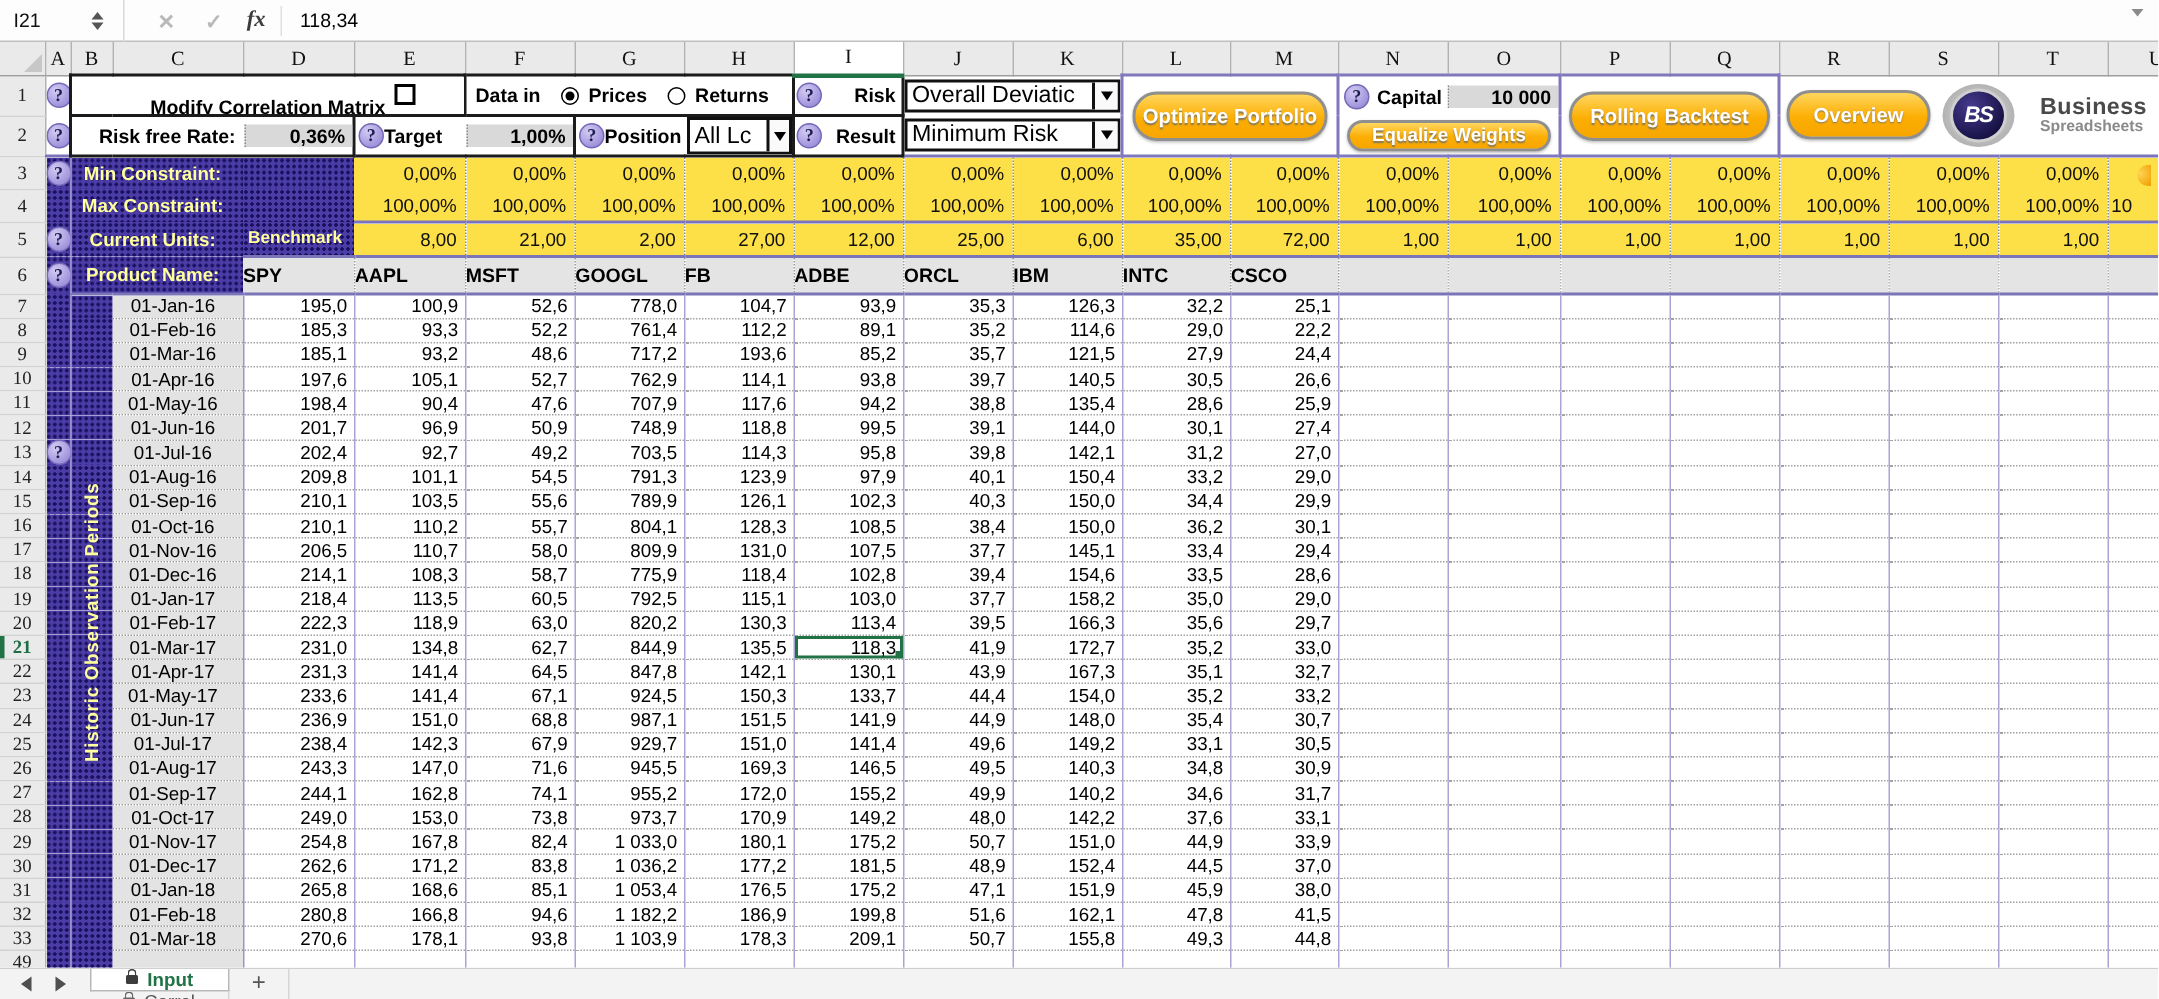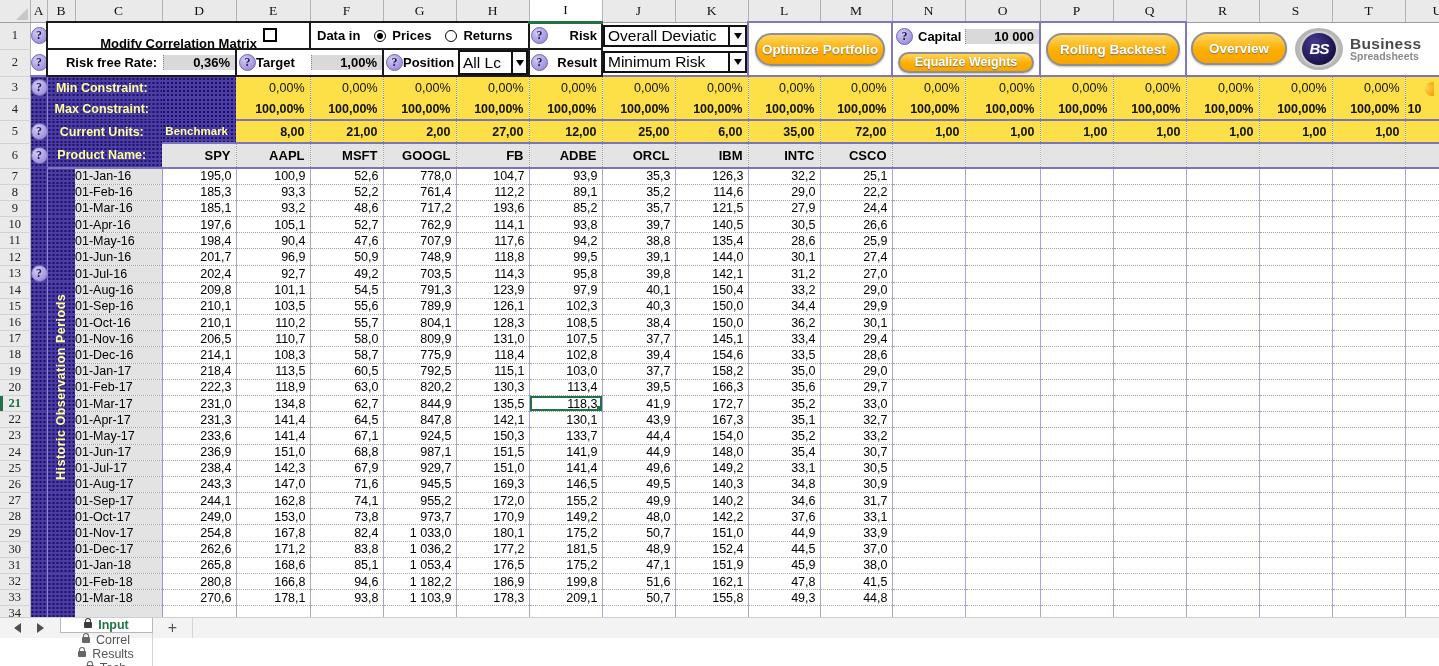--- a/index.html
+++ b/index.html
@@ -38,32 +38,32 @@
 
   th.rowhdr { background:#eaeaea; border-right:1px solid #b2b2b2; border-bottom:1px solid #d2d2d2; font-family:"Liberation Serif", serif; font-size:12.5px; color:#222; text-align:center; }
   th.active-rowhdr { color:#1d6e44; font-weight:700; box-shadow:inset 3px 0 0 #217346; }
 
   .pp { background-color:#4c3da6; background-image:radial-gradient(#180f5e 1px, rgba(0,0,0,0) 1.35px); background-size:4px 4px; }
   td.colA { border-right:1px solid #8d85c8; }
   td.bandlabel { color:#ffff9e; font-weight:700; text-align:center; padding-right:6px; font-size:12.5px; }
   td.benchmark { color:#ffff9e; font-weight:700; text-align:right; padding-right:8px; font-size:11.5px; }
 
   td.pct, td.unit { background:#fde047; text-align:right; padding-right:5px; border-right:1px dotted #8a8a8a; color:#111; }
-  td.ticker { background:#e4e4e4; text-align:right; padding-right:5px; font-weight:700; font-size:13px; border-right:1px dotted #9a9a9a; }
+  td.ticker { background:#e4e4e4; padding-right:5px; font-weight:700; font-size:13px; border-right:1px dotted #9a9a9a; }
   td.band-empty { background:#e4e4e4; border-right:1px dotted #b0b0b0; }
   td.clipped { text-align:left; padding-left:2px; }
 
-  td.datecell { background:#e3e3e3; text-align:left; padding-right:6px; border-right:1px solid #9a94c9; border-bottom:1px dotted #9b9b9b; }
+  td.datecell { background:#e3e3e3; text-align:center; padding-right:6px; border-right:1px solid #9a94c9; border-bottom:1px dotted #9b9b9b; }
   td.val { background:#fff; text-align:right; padding-right:4px; border-right:1px solid #aaa4d6; border-bottom:1px dotted #a3a3a3; }
   td.noright { border-right:none; }
   td.active-cell { box-shadow:inset 0 0 0 2px #217346; position:relative; }
   td.active-cell::after { content:""; position:absolute; right:0; bottom:0; width:5px; height:5px; background:#217346; }
 
   .plt { border-top:2px solid #7b74b8; }
-  .plb { border-bottom:2px solid #7b74b8;font-weight:bold; }
+  .plb { border-bottom:2px solid #7b74b8; }
 
   
   td.box { border:2px solid #1b1b1b; background:#fff; }
   td.white { background:#fff; }
   .flexrow { display:flex; align-items:center; height:100%; }
   .blabel { font-weight:700; font-size:13px; color:#000; }
   .center-abs { position:absolute; left:0; right:0; text-align:center; }
   .valbox { background:#d9d9d9; border-left:1px dotted #888; height:100%; display:flex; align-items:center; justify-content:flex-end; padding-right:5px; font-weight:700; font-size:13px; }
 
   .help { width:17px; height:17px; min-width:17px; border-radius:50%; border:1px solid #7468b8;
@@ -88,21 +88,21 @@
 
   .grp { border:2px solid #8078bc; }
   .grp-tl { border-top:2px solid #8078bc; border-left:2px solid #8078bc; }
   .grp-tr { border-top:2px solid #8078bc; border-right:2px solid #8078bc; }
   .grp-lrb { border-left:2px solid #8078bc; border-right:2px solid #8078bc; border-bottom:2px solid #8078bc; }
 
   
   .logo-wrap { display:flex; align-items:center; height:100%; padding-left:46px; }
   .logo-ellipse { width:48px; height:42px; border-radius:50%; background:radial-gradient(#e2e2e2, #9f9f9f); display:flex; align-items:center; justify-content:center; }
   .logo-circle { width:38px; height:36px; border-radius:50%; background:radial-gradient(circle at 35% 30%, #453a8e, #161143 75%); border:2px solid #cfcfcf; display:flex; align-items:center; justify-content:center; color:#fff; font-weight:700; font-size:15px; font-style:italic; letter-spacing:-1px; }
-  .logo-text { margin-left:7px; line-height:1; }
+  .logo-text { margin-left:17px; line-height:1; }
   .logo-line1 { font-size:15.5px; font-weight:700; color:#4a4a4a; letter-spacing:.3px; }
   .logo-line2 { font-size:10.5px; font-weight:700; color:#8a8a8a; }
 
   .vlabel { position:absolute; left:48px; top:170px; width:26px; height:434px; display:flex; align-items:center; justify-content:center;
             writing-mode:vertical-rl; transform:rotate(180deg); color:#ffff9e; font-weight:700; font-size:12.5px; letter-spacing:.5px; }
 
   .orange-sliver { display:block; float:right; width:9px; height:14px; margin-top:3px; border-radius:8px 0 0 8px; background:radial-gradient(circle at 20% 40%, #ffd44f, #f09c00); }
 
   
   #tab-bar { height:21px; background:#f3f3f3; border-top:1px solid #cfcfcf; display:flex; align-items:stretch; }
@@ -117,20 +117,34 @@
   .lock::before { content:""; position:absolute; left:1px; top:-4px; width:4px; height:4px; border:1.5px solid #666; border-bottom:none; border-radius:3px 3px 0 0; }
   .tab.active .lock, .tab.active .lock::before { background-color:#3c3c3c; border-color:#3c3c3c; }
   .tab.active .lock::before { background:transparent; }
   .tab-add { width:40px; display:flex; align-items:center; justify-content:center; font-size:16px; color:#555; border-right:1px solid #d5d5d5; }
 </style>
 </head>
 <body>
 
 <div id="app">
 
+  <div id="formula-bar">
+    <div class="namebox"><span>I21</span></div>
+    <div class="spinner">
+      <span class="tri-up"></span>
+      <span class="tri-dn"></span>
+    </div>
+    <div class="fb-sep"></div>
+    <span class="fb-x">✕</span>
+    <span class="fb-check">✓</span>
+    <span class="fb-fx">fx</span>
+    <div class="fb-div"></div>
+    <span class="fb-formula">118,34</span>
+    <span class="fb-expand"><span class="tri-dn"></span></span>
+  </div>
 
   <div id="sheet">
     <table id="grid">
       <colgroup>
         <col style="width:30px">
           <col style="width:17px">
           <col style="width:28px">
           <col style="width:87px">
         <col style="width:74px">
           <col style="width:74px">
@@ -1040,21 +1054,21 @@
             <td class="val"></td>
             <td class="val"></td>
             <td class="val"></td>
             <td class="val"></td>
             <td class="val"></td>
             <td class="val"></td>
             <td class="val"></td>
             <td class="val noright"></td>
           </tr>
           <tr class="r12" id="r34">
-          <th class="rowhdr">34</th>
+          <th class="rowhdr">49</th>
           <td class="pp colA"></td>
           <td class="pp"></td>
           <td class="datecell" style="border-bottom:none"></td>
           <td class="val" style="border-bottom:none"></td>
           <td class="val" style="border-bottom:none"></td>
           <td class="val" style="border-bottom:none"></td>
           <td class="val" style="border-bottom:none"></td>
           <td class="val" style="border-bottom:none"></td>
           <td class="val" style="border-bottom:none"></td>
           <td class="val" style="border-bottom:none"></td>

